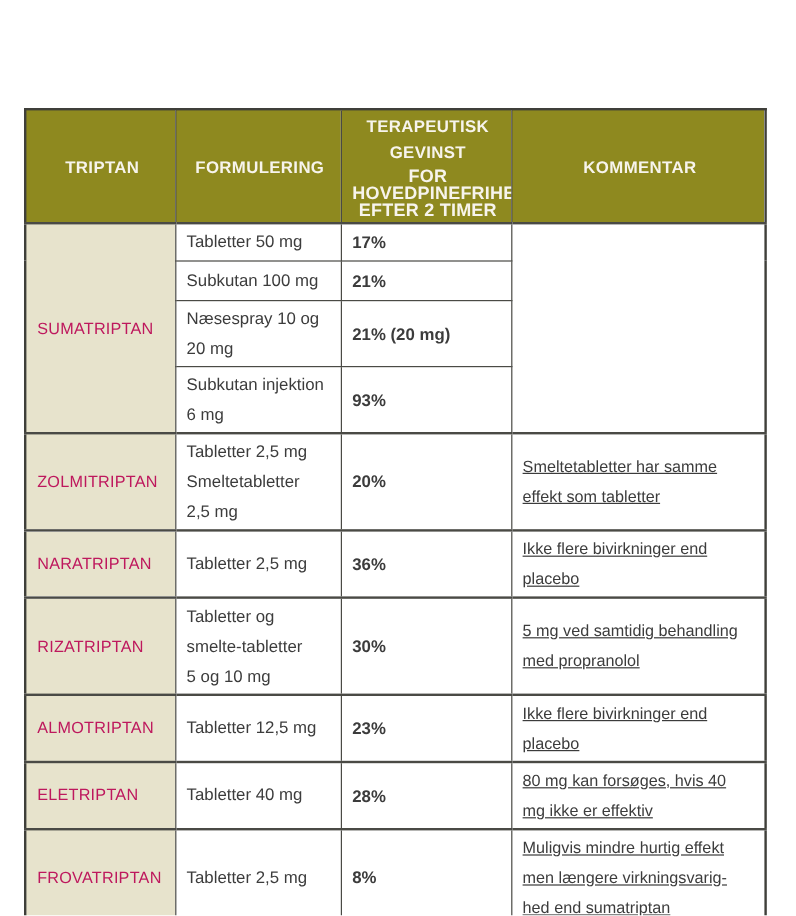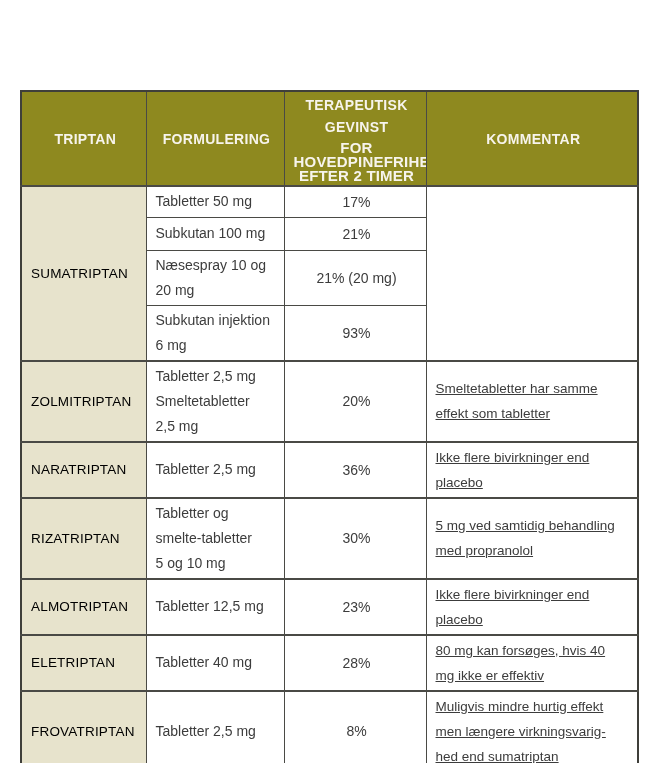--- a/index.html
+++ b/index.html
@@ -64,29 +64,29 @@
     font-size: 15px;
     line-height: 14px;
     margin-top: 3px;
     letter-spacing: 0.2px;
   }
 
   td.triptan-cell {
     background: var(--triptan-bg, #e7e3cc);
     font-size: 13.5px;
     letter-spacing: 0.2px;
-    color: #000000;
+    color: #be185d;
   }
   td.form {
     white-space: pre-line;
     line-height: 25px;
   }
   td.pct {
-    text-align: center;
     padding: 2px 2px;
+    font-weight: bold;
   }
   td.comment {
     white-space: pre-line;
     font-size: 13.5px;
     line-height: 25px;
     text-decoration: underline;
   }
 
   .h-head  { height: 88px; }
   .h31 { height: 31px; }

